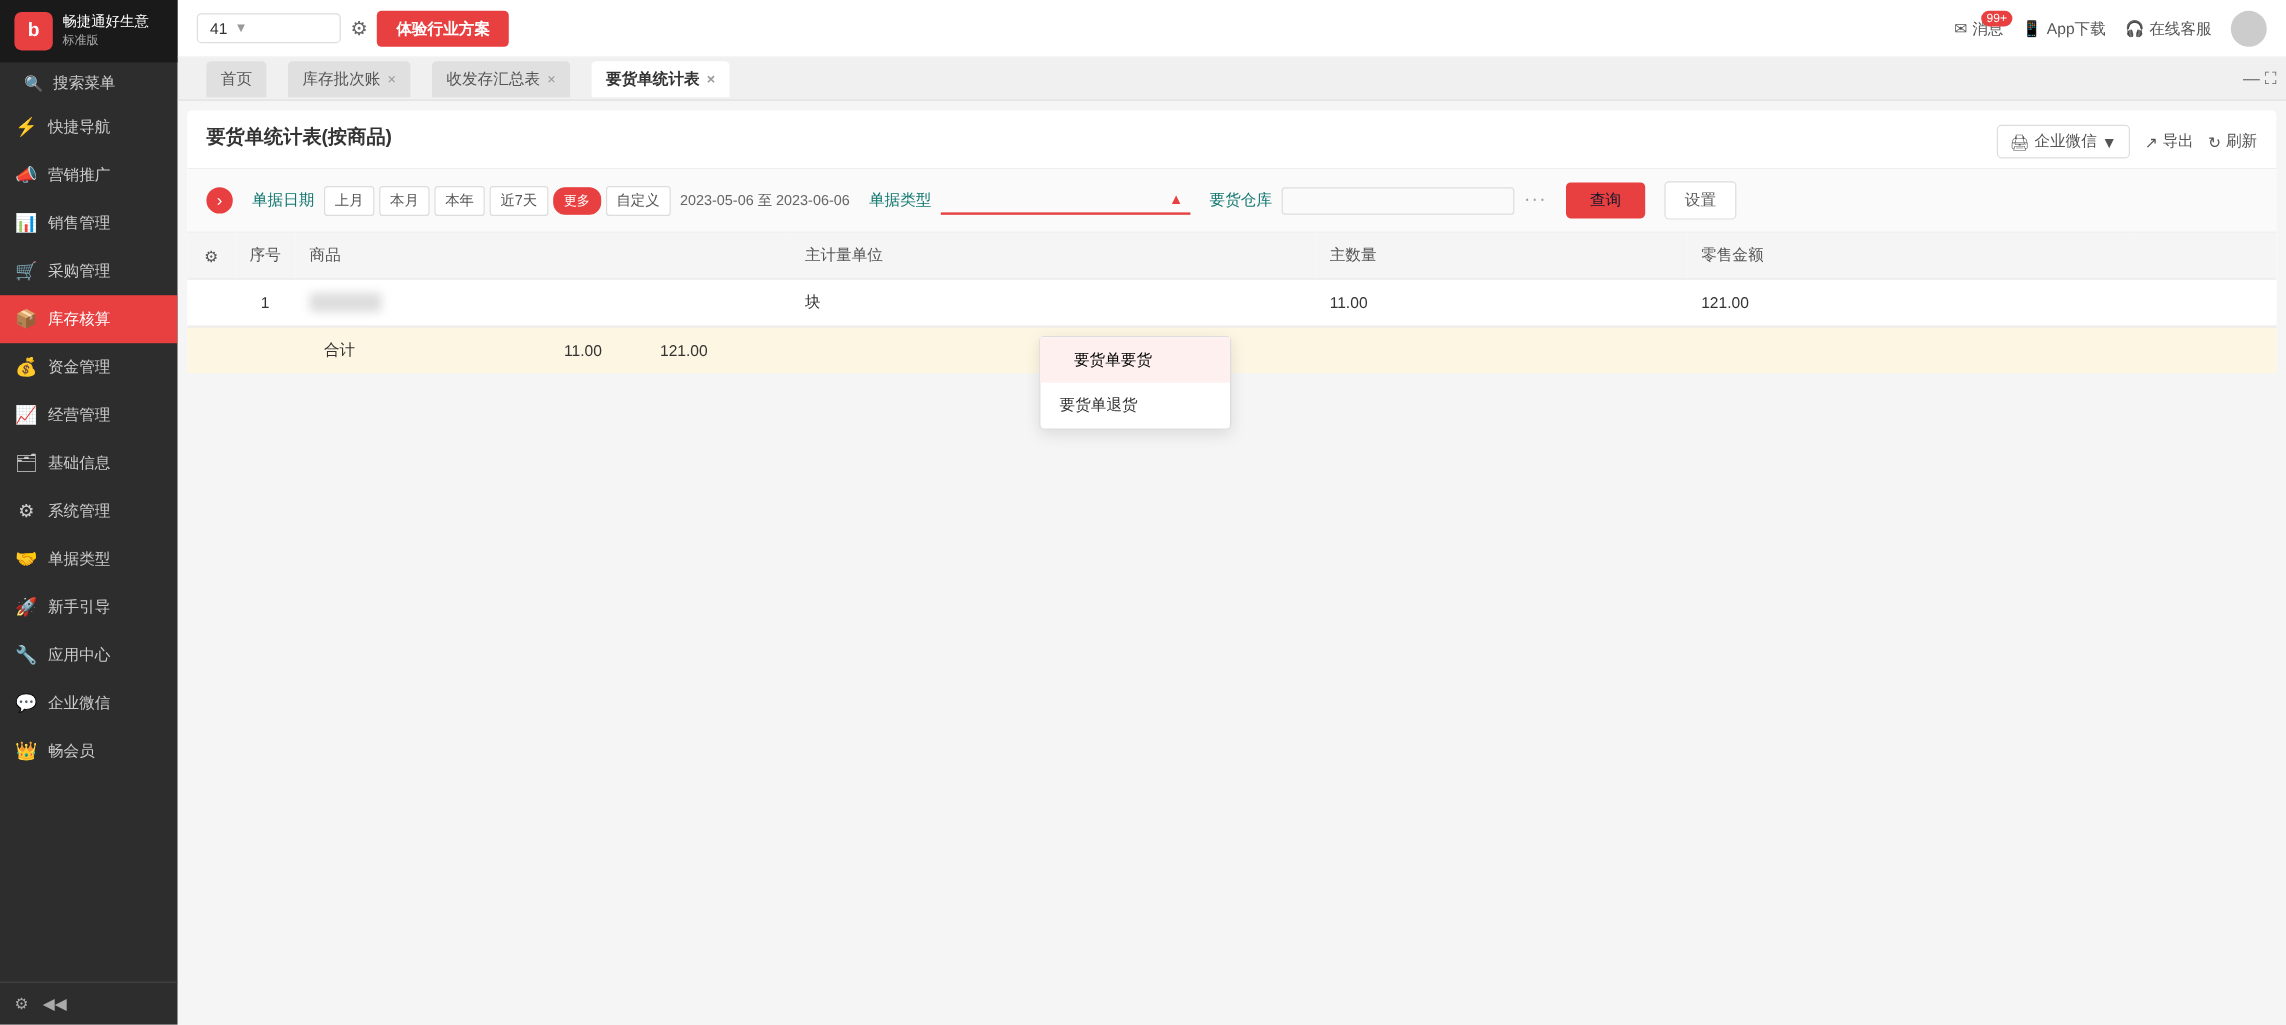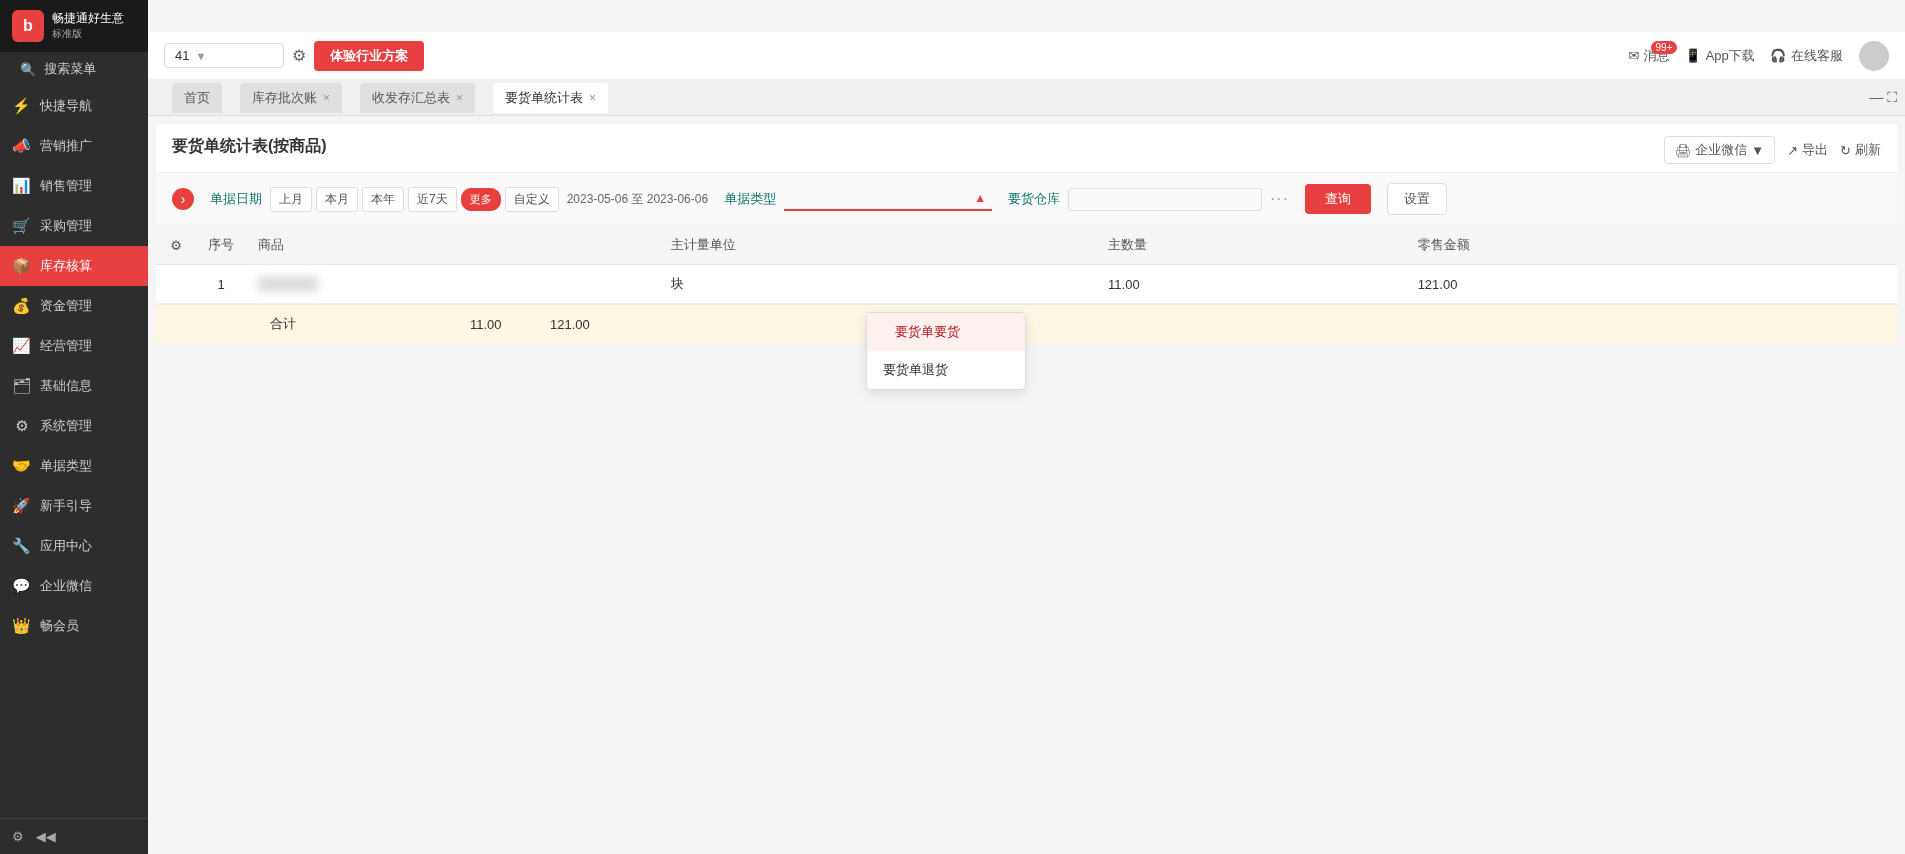--- a/index.html
+++ b/index.html
@@ -76,21 +76,20 @@
 
     
     .topbar {
       background: #fff;
       display: flex;
       align-items: center;
       padding: 0 16px;
       height: 48px;
       border-bottom: 1px solid #eee;
       gap: 12px;
-      margin-top: 32px;
     }
     .topbar-left { display: flex; align-items: center; gap: 8px; flex: 1; }
     .store-selector {
       display: flex;
       align-items: center;
       gap: 6px;
       border: 1px solid #ddd;
       border-radius: 4px;
       padding: 4px 10px;
       cursor: pointer;
@@ -140,21 +139,21 @@
       padding: 6px 12px;
       border-radius: 4px 4px 0 0;
       cursor: pointer;
       font-size: 13px;
       color: #555;
       background: #e0e0e0;
       gap: 6px;
       height: 30px;
       margin-left: 16px;
     }
-    .tab.active { background: #fff; color: #333; font-weight: 400; }
+    .tab.active { background: #fff; color: #333; font-weight: 700; }
     .tab .close { color: #999; font-size: 12px; cursor: pointer; }
     .tab-home { font-weight: 500; }
     .tab-expand { margin-left: auto; display: flex; gap: 4px; }
     .tab-expand span { cursor: pointer; color: #666; font-size: 14px; }
 
     
     .content { flex: 1; overflow: auto; padding: 0; background: #f5f5f5; position: relative; }
 
     
     .page { background: #fff; margin: 8px; border-radius: 4px; padding: 0; }
@@ -254,21 +253,21 @@
       border: 1px solid #ddd;
       border-radius: 3px;
       padding: 3px 8px;
       min-width: 120px;
       gap: 8px;
     }
     .warehouse-select input { border: none; outline: none; background: transparent; font-size: 13px; flex: 1; }
     .dots-btn { color: #999; cursor: pointer; font-size: 16px; letter-spacing: 1px; }
     .query-btn {
       background: #e84040;
-      color: #ffffff;
+      color: #0f172a;
       border: none;
       border-radius: 4px;
       padding: 6px 20px;
       cursor: pointer;
       font-size: 13px;
     }
     .settings-btn {
       border: 1px solid #ddd;
       background: #fff;
       border-radius: 4px;
@@ -287,21 +286,21 @@
       box-shadow: 0 4px 12px rgba(0,0,0,0.1);
       z-index: 1000;
       min-width: 160px;
     }
     .dropdown-item {
       padding: 10px 16px;
       cursor: pointer;
       font-size: 13px;
       color: #333;
     }
-    .dropdown-item.selected { background: #fff0f0; color: #b91c1c; padding-left: 28px; }
+    .dropdown-item.selected { background: #fff0f0; color: #000000; padding-left: 28px; }
 
     
     .table-container { margin: 0; overflow: auto; }
     table { width: 100%; border-collapse: collapse; }
     thead tr { background: #f5f5f5; }
     thead th {
       padding: 10px 12px;
       text-align: left;
       font-size: 13px;
       color: #555;

